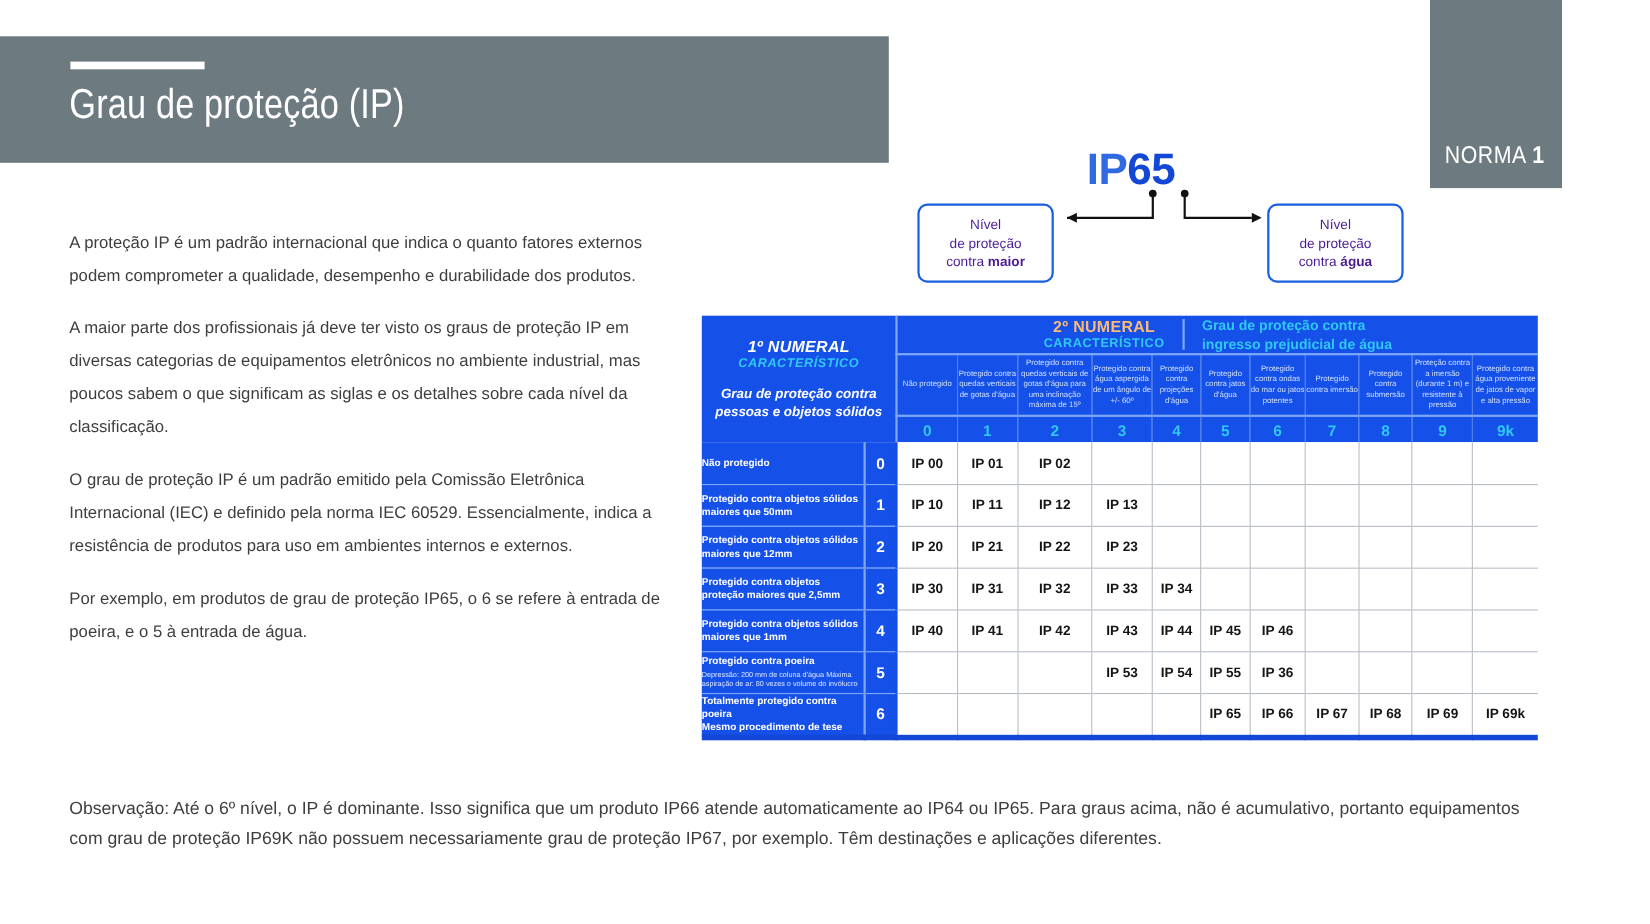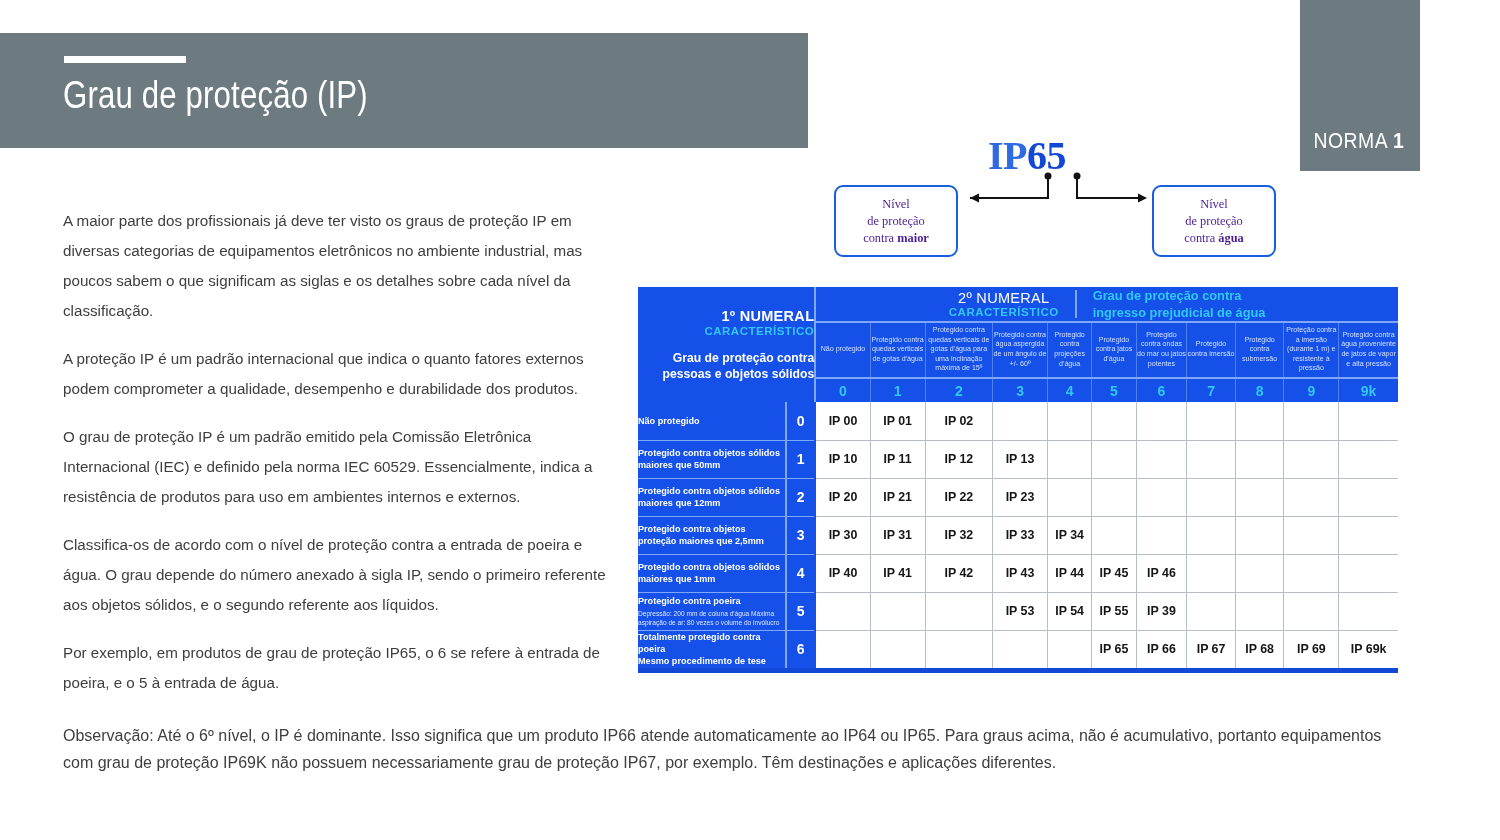--- a/index.html
+++ b/index.html
@@ -82,21 +82,20 @@
     color: #3e3e3e;
   }
 
   
   .diagram {
     position: absolute;
     left: 820px;
     top: 132px;
     width: 470px;
     height: 135px;
-    font-family: Liberation Serif, serif;
   }
   .ip-code {
     position: absolute;
     left: 168px;
     top: 0px;
     font-size: 40px;
     font-weight: 700;
     letter-spacing: -0.5px;
     white-space: nowrap;
   }
@@ -141,23 +140,24 @@
   .ip-table td, .ip-table th {
     padding: 0;
     margin: 0;
     vertical-align: middle;
   }
 
   .blue        { background: #1550e8; color: #ffffff; }
   .cyan        { color: #31c8f5; }
 
   .hdr-1st {
-    text-align: right;
+    text-align: center;
     padding: 10px 6px 14px 6px;
     border-right: 2px solid #7ea8f5;
+    font-style: italic;
   }
   .hdr-1st .h1-line1 {
     font-size: 14.5px; font-weight: 700; letter-spacing: 0.3px;
   }
   .hdr-1st .h1-line2 {
     font-size: 11.5px; font-weight: 700; letter-spacing: 0.5px; margin-top: 1px;
   }
   .hdr-1st .h1-sub {
     font-size: 12.2px; font-weight: 700; line-height: 16px; margin-top: 13px;
   }
@@ -170,21 +170,21 @@
     display: flex;
     align-items: center;
     justify-content: center;
     gap: 16px;
   }
   .hdr-2nd-left {
     text-align: center;
     padding-right: 16px;
     border-right: 2px solid #7ea8f5;
   }
-  .hdr-2nd-left .l1 { font-size: 14.5px; font-weight: 400; color:#ffffff; letter-spacing: .3px;}
+  .hdr-2nd-left .l1 { font-size: 14.5px; font-weight: 700; color:#fdba74; letter-spacing: .3px;}
   .hdr-2nd-left .l2 { font-size: 11.5px; font-weight: 700; letter-spacing: .5px; }
   .hdr-2nd-right {
     font-size: 12.8px;
     font-weight: 700;
     line-height: 17px;
     text-align: left;
   }
 
   .coldesc {
     font-size: 7.1px;
@@ -266,24 +266,23 @@
 <body>
 
 <div class="title-banner"></div>
 <div class="title-rule"></div>
 <div class="page-title">Grau de proteção (IP)</div>
 
 <div class="norma-badge"></div>
 <div class="norma-label"><span>NORMA </span><b>1</b></div>
 
 <div class="body-col">
+  <p>A proteção IP é um padrão internacional que indica o quanto fatores externos podem comprometer a qualidade, desempenho e durabilidade dos produtos.</p>
   <p>A maior parte dos profissionais já deve ter visto os graus de proteção IP em diversas categorias de equipamentos eletrônicos no ambiente industrial, mas poucos sabem o que significam as siglas e os detalhes sobre cada nível da classificação.</p>
-  <p>A proteção IP é um padrão internacional que indica o quanto fatores externos podem comprometer a qualidade, desempenho e durabilidade dos produtos.</p>
   <p>O grau de proteção IP é um padrão emitido pela Comissão Eletrônica Internacional (IEC) e definido pela norma IEC 60529. Essencialmente, indica a resistência de produtos para uso em ambientes internos e externos.</p>
-  <p>Classifica-os de acordo com o nível de proteção contra a entrada de poeira e água. O grau depende do número anexado à sigla IP, sendo o primeiro referente aos objetos sólidos, e o segundo referente aos líquidos.</p>
   <p>Por exemplo, em produtos de grau de proteção IP65, o 6 se refere à entrada de poeira, e o 5 à entrada de água.</p>
 </div>
 
 <div class="diagram">
   <div class="ip-code">
     <span class="ip-part">IP</span><span class="num-part">65</span>
   </div>
 
   <svg class="connector" width="470" height="135">
 
@@ -462,21 +461,21 @@
           <div><span>Protegido contra poeira</span></div>
           <div class="sub">Depressão: 200 mm de coluna d'água Máxima aspiração de ar: 80 vezes o volume do invólucro</div>
         </td>
         <td class="rownum">5</td>
         <td class="datacell firstcol"></td>
         <td class="datacell"></td>
         <td class="datacell"></td>
         <td class="datacell">IP 53</td>
         <td class="datacell">IP 54</td>
         <td class="datacell">IP 55</td>
-        <td class="datacell">IP 39</td>
+        <td class="datacell">IP 36</td>
         <td class="datacell"></td>
         <td class="datacell"></td>
         <td class="datacell"></td>
         <td class="datacell lastcol"></td>
       </tr>
       <tr>
         <td class="rowlabel">
           <div><span>Totalmente protegido contra poeira</span><br><span>Mesmo procedimento de tese</span></div>
         </td>
         <td class="rownum">6</td>

